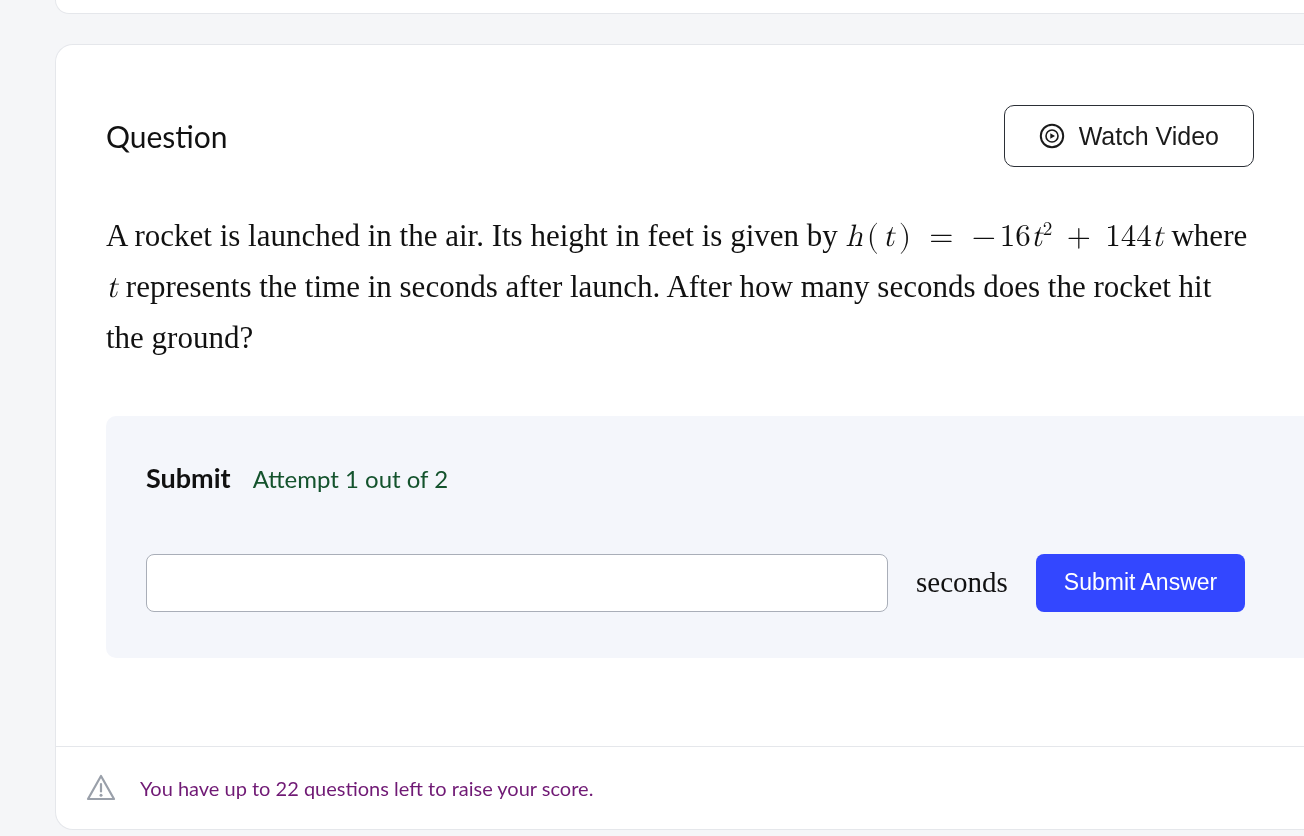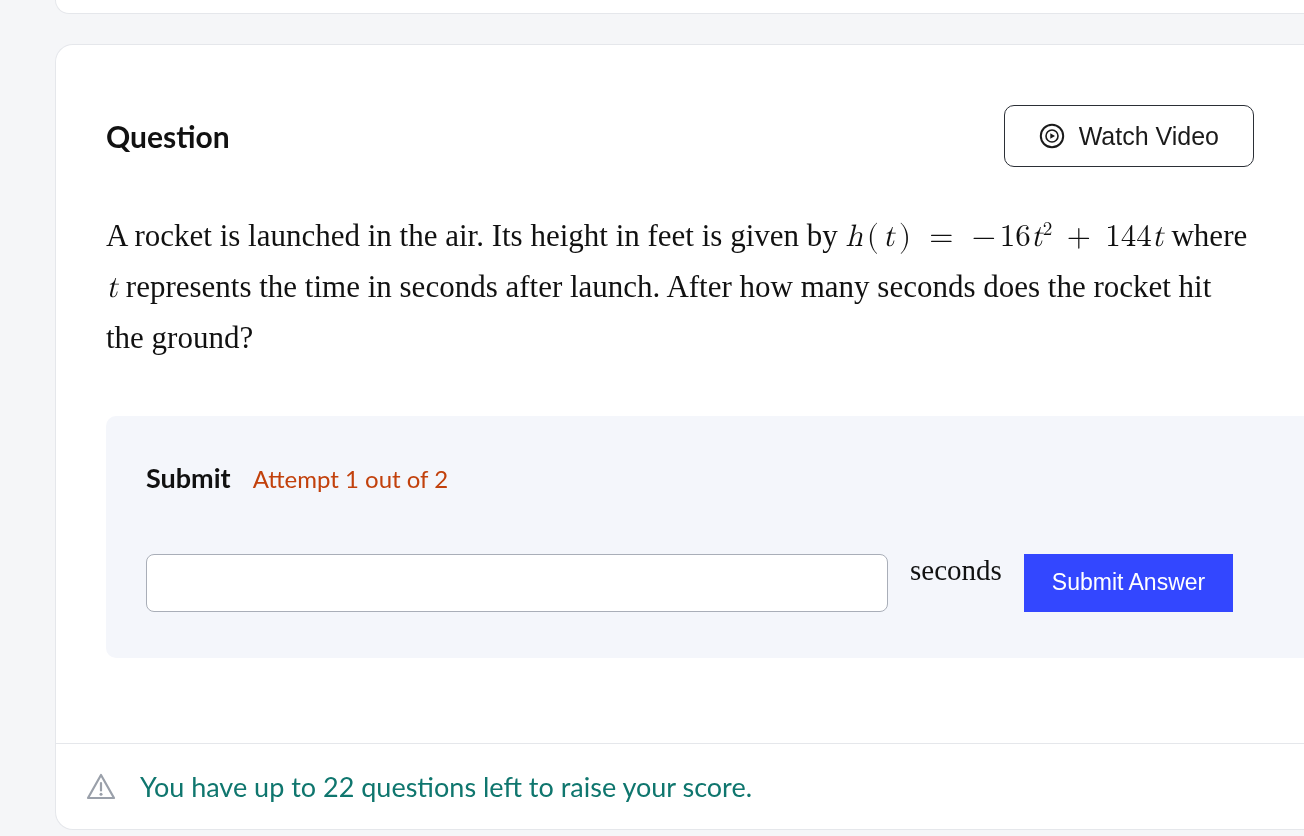--- a/index.html
+++ b/index.html
@@ -38,21 +38,21 @@
   }
   .card-header {
     display: flex;
     align-items: center;
     justify-content: space-between;
     padding: 60px 0 0 0;
     margin: 0 50px 0 50px;
   }
   .question-label {
     font-size: 30px;
-    font-weight: 700;
+    font-weight: 400;
     color: #111;
   }
   .header-buttons {
     display: flex;
     gap: 22px;
   }
   .outline-btn {
     display: flex;
     align-items: center;
     justify-content: space-between;
@@ -114,48 +114,49 @@
     align-items: baseline;
     gap: 22px;
   }
   .answer-label {
     font-size: 27px;
     font-weight: 700;
     color: #111;
   }
   .attempt-text {
     font-size: 24px;
-    color: #c2410c;
+    color: #14532d;
     margin-top: 8px;
   }
   .answer-row {
     margin-top: 60px;
     display: flex;
-    gap: 22px;
+    align-items: center;
+    gap: 28px;
   }
   .answer-input {
     width: 742px;
     height: 58px;
     border: 1.5px solid #a9aeb8;
     border-radius: 8px;
     background: #ffffff;
     font-size: 24px;
     padding: 0 14px;
     outline: none;
   }
   .unit-label {
     font-family: Georgia, "Times New Roman", serif;
     font-size: 29px;
     color: #111;
   }
   .submit-btn {
     height: 58px;
     padding: 0 28px;
     border: none;
-    border-radius: 0;
+    border-radius: 8px;
     background: #3347ff;
     color: #ffffff;
     font-size: 23px;
     cursor: pointer;
   }
   .footer {
     position: absolute;
     left: 0;
     right: 0;
     bottom: 0;
@@ -164,22 +165,22 @@
     display: flex;
     align-items: center;
     gap: 24px;
   }
   .warn-icon {
     width: 30px;
     height: 30px;
     flex-shrink: 0;
   }
   .footer-text {
-    font-size: 27px;
-    color: #0f766e;
+    font-size: 20px;
+    color: #701a75;
   }
 </style>
 </head>
 <body>
 
 <div class="top-card-edge"></div>
 
 <div class="main-card">
 
   <div class="card-header">

